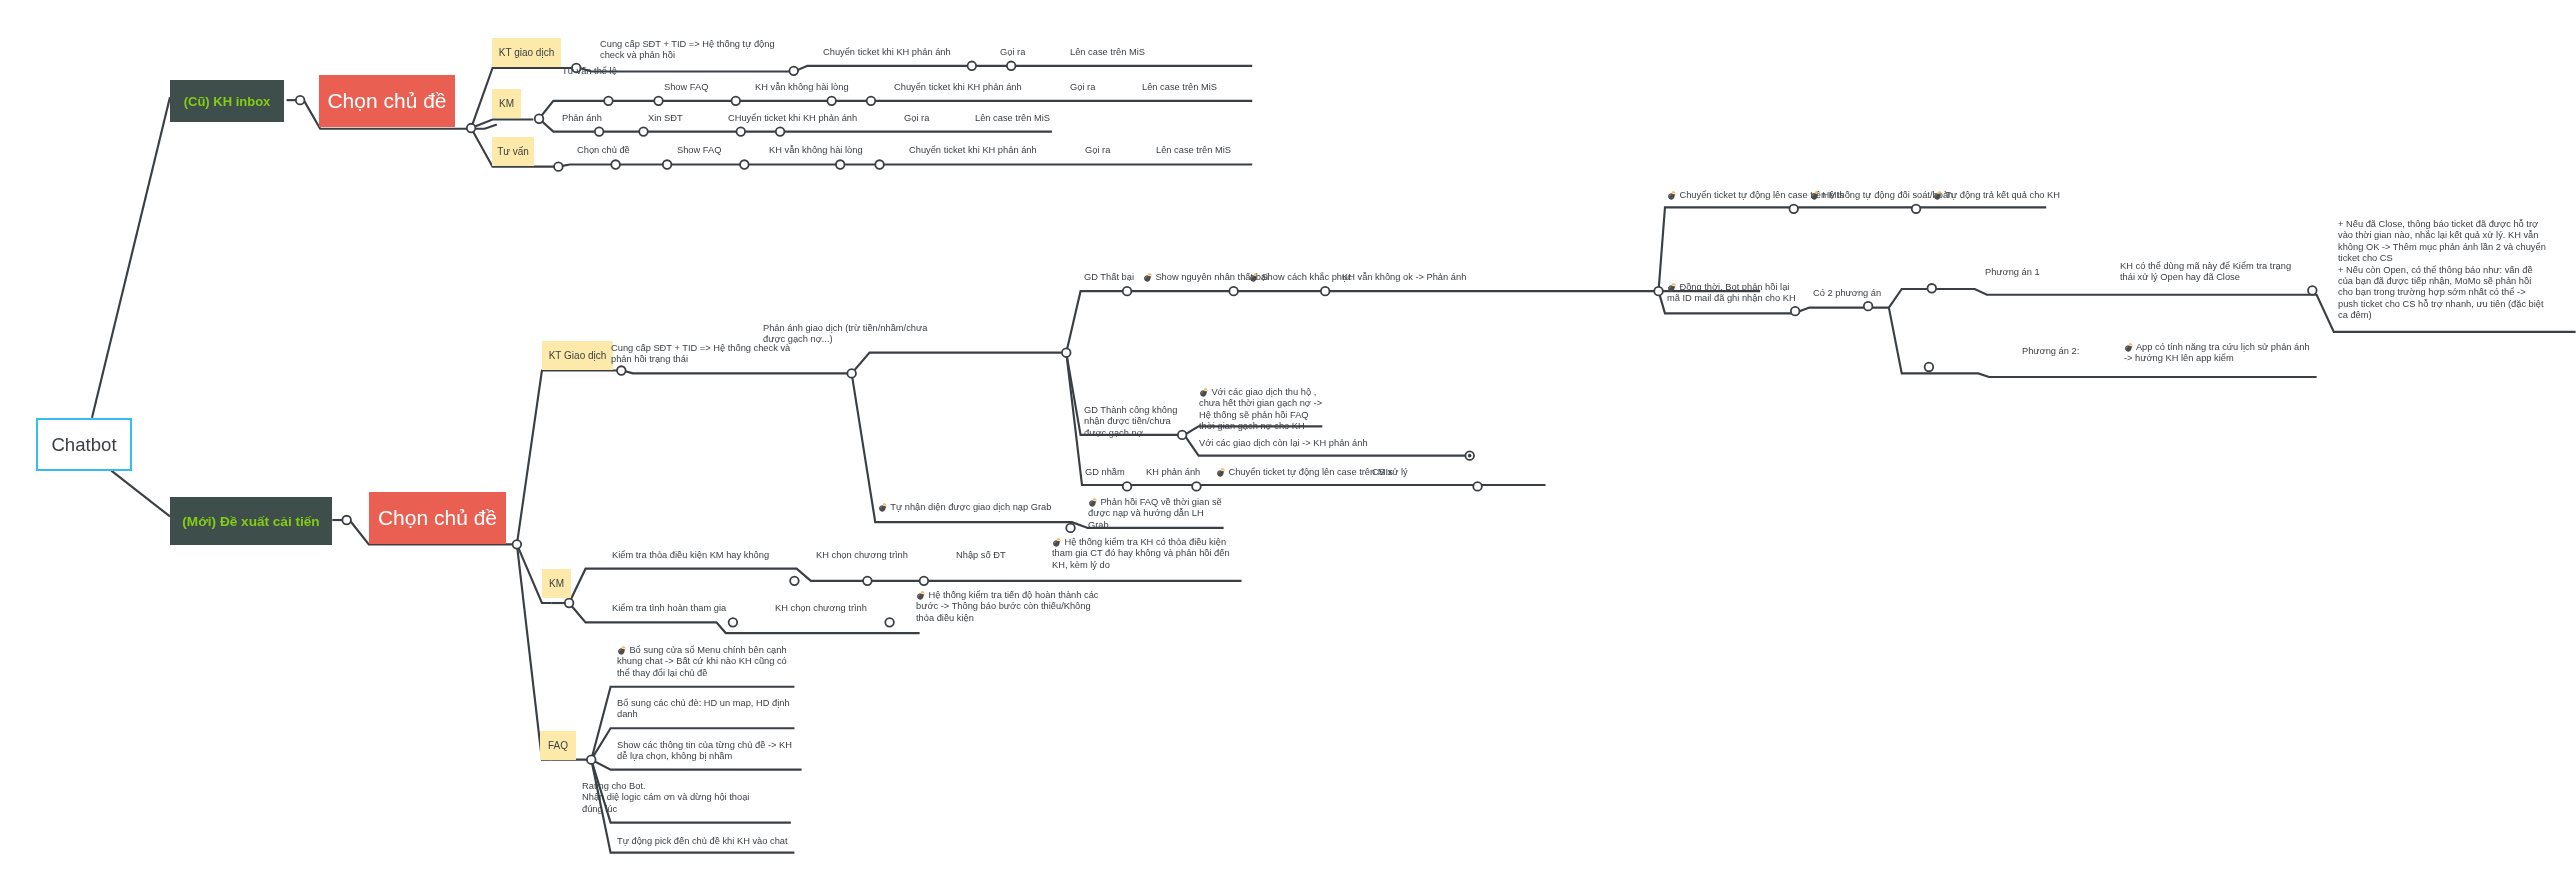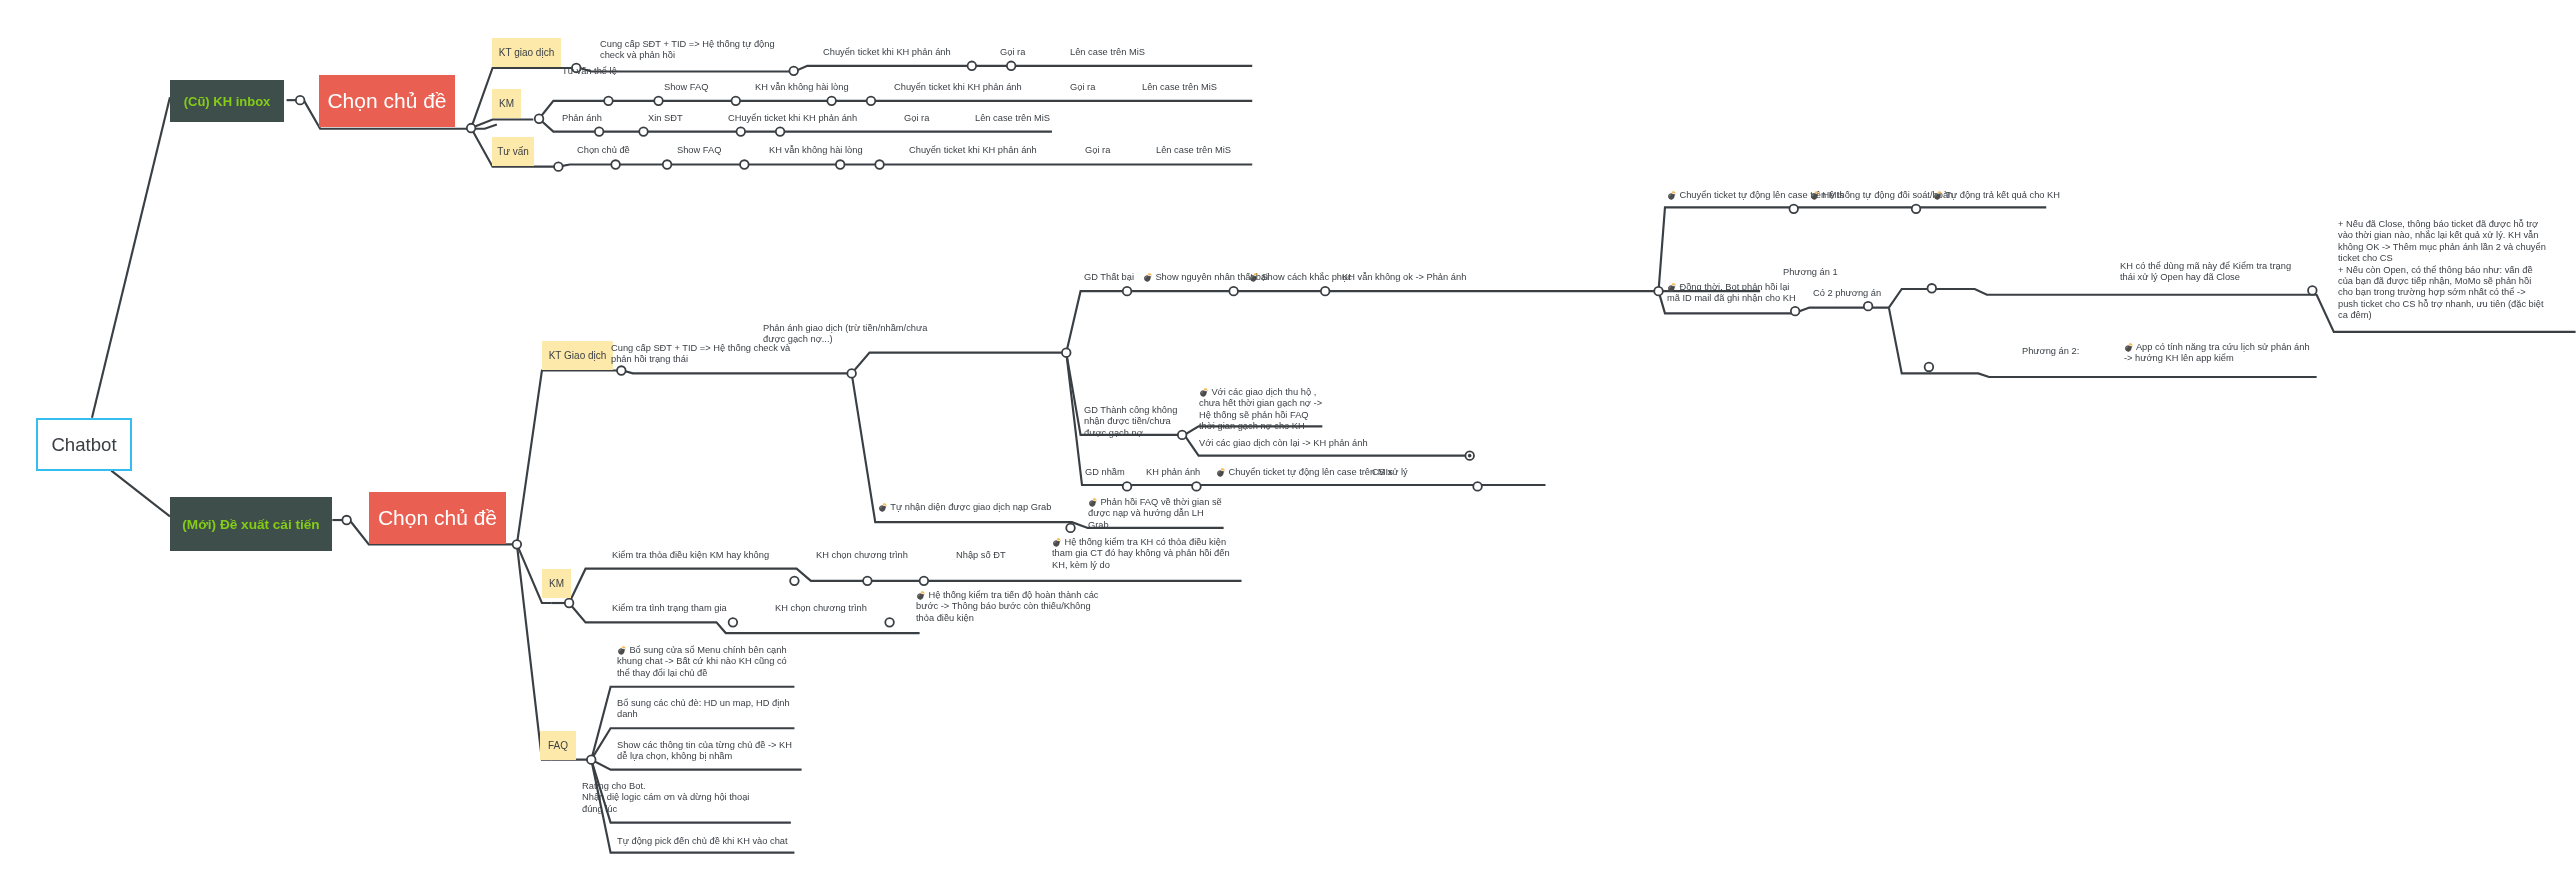--- a/index.html
+++ b/index.html
@@ -155,41 +155,41 @@
 <div class="lbl" style="left:904px;top:113px;">Gọi ra</div>
 <div class="lbl" style="left:975px;top:113px;">Lên case trên MiS</div>
 
 <div class="lbl" style="left:577px;top:145px;">Chọn chủ đề</div>
 <div class="lbl" style="left:677px;top:145px;">Show FAQ</div>
 <div class="lbl" style="left:769px;top:145px;">KH vẫn không hài lòng</div>
 <div class="lbl" style="left:909px;top:145px;">Chuyển ticket khi KH phản ánh</div>
 <div class="lbl" style="left:1085px;top:145px;">Gọi ra</div>
 <div class="lbl" style="left:1156px;top:145px;">Lên case trên MiS</div>
 
-<div class="node main" style="left:170px;top:497px;width:162px;height:54px;">(Mới) Đề xuất cải tiến</div>
+<div class="node main" style="left:170px;top:497px;width:162px;height:48px;">(Mới) Đề xuất cải tiến</div>
 <div class="node topic" style="left:369px;top:492px;width:137px;height:52px;">Chọn chủ đề</div>
 <div class="node tag" style="left:542px;top:341px;width:71px;height:29px;">KT Giao dịch</div>
 <div class="node tag" style="left:542px;top:569px;width:29px;height:29px;">KM</div>
 <div class="node tag" style="left:540px;top:731px;width:36px;height:29px;">FAQ</div>
 
 <div class="lbl wrap" style="left:611px;top:343px;width:200px;">Cung cấp SĐT + TID =&gt; Hệ thống check và phản hồi trạng thái</div>
 <div class="lbl wrap" style="left:763px;top:323px;width:172px;">Phản ánh giao dịch (trừ tiền/nhầm/chưa được gạch nợ...)</div>
 
 <div class="lbl" style="left:1084px;top:272px;">GD Thất bại</div>
 <div class="lbl" style="left:1143px;top:272px;"><span class="bomb">💣</span> <span>Show nguyên nhân thất bại</span></div>
 <div class="lbl" style="left:1249px;top:272px;"><span class="bomb">💣</span> <span>Show cách khắc phục</span></div>
 <div class="lbl" style="left:1342px;top:272px;">KH vẫn không ok -&gt; Phản ánh</div>
 
 <div class="lbl" style="left:1667px;top:190px;"><span class="bomb">💣</span> <span>Chuyển ticket tự động lên case trên MIs</span></div>
 <div class="lbl" style="left:1810px;top:190px;"><span class="bomb">💣</span> <span>Hệ thống tự động đối soát/hoàn</span></div>
 <div class="lbl" style="left:1933px;top:190px;"><span class="bomb">💣</span> <span>Tự động trả kết quả cho KH</span></div>
 
 <div class="lbl wrap" style="left:1667px;top:282px;width:129px;"><span class="bomb">💣</span> <span>Đồng thời, Bot phản hồi lại mã ID mail đã ghi nhận cho KH</span></div>
 <div class="lbl" style="left:1813px;top:288px;">Có 2 phương án</div>
-<div class="lbl" style="left:1783px;top:267px;">Phương án 1</div>
+<div class="lbl" style="left:1985px;top:267px;">Phương án 1</div>
 <div class="lbl wrap" style="left:2120px;top:261px;width:179px;">KH có thể dùng mã này để Kiểm tra trạng thái xử lý Open hay đã Close</div>
 <div class="lbl wrap" style="left:2338px;top:219px;width:208px;white-space:pre-line;">+ Nếu đã Close, thông báo ticket đã được hỗ trợ vào thời gian nào, nhắc lại kết quả xử lý. KH vẫn không OK -&gt; Thêm mục phản ánh lần 2 và chuyển ticket cho CS
 + Nếu còn Open, có thể thông báo như: vấn đề của bạn đã được tiếp nhận, MoMo sẽ phản hồi cho bạn trong trường hợp sớm nhất có thể -&gt; push ticket cho CS hỗ trợ nhanh, ưu tiên (đặc biệt ca đêm)</div>
 <div class="lbl" style="left:2022px;top:346px;">Phương án 2:</div>
 <div class="lbl wrap" style="left:2124px;top:342px;width:190px;"><span class="bomb">💣</span> <span>App có tính năng tra cứu lịch sử phản ánh -&gt; hướng KH lên app kiểm</span></div>
 
 <div class="lbl wrap" style="left:1084px;top:405px;width:100px;">GD Thành công không nhận được tiền/chưa được gạch nợ</div>
 <div class="lbl wrap" style="left:1199px;top:387px;width:125px;"><span class="bomb">💣</span> <span>Với các giao dịch thu hộ , chưa hết thời gian gạch nợ -&gt; Hệ thống sẽ phản hồi FAQ thời gian gạch nợ cho KH</span></div>
 <div class="lbl" style="left:1199px;top:438px;">Với các giao dịch còn lại -&gt; KH phản ánh</div>
 
@@ -198,21 +198,21 @@
 <div class="lbl" style="left:1216px;top:467px;"><span class="bomb">💣</span> <span>Chuyển ticket tự động lên case trên MIs</span></div>
 <div class="lbl" style="left:1372px;top:467px;">CS xử lý</div>
 
 <div class="lbl" style="left:878px;top:502px;"><span class="bomb">💣</span> <span>Tự nhận diện được giao dịch nạp Grab</span></div>
 <div class="lbl wrap" style="left:1088px;top:497px;width:136px;"><span class="bomb">💣</span> <span>Phản hồi FAQ về thời gian sẽ được nạp và hướng dẫn LH Grab</span></div>
 
 <div class="lbl" style="left:612px;top:550px;">Kiểm tra thỏa điều kiện KM hay không</div>
 <div class="lbl" style="left:816px;top:550px;">KH chọn chương trình</div>
 <div class="lbl" style="left:956px;top:550px;">Nhập số ĐT</div>
 <div class="lbl wrap" style="left:1052px;top:537px;width:190px;"><span class="bomb">💣</span> <span>Hệ thống kiểm tra KH có thỏa điều kiện tham gia CT đó hay không và phản hồi đến KH, kèm lý do</span></div>
-<div class="lbl" style="left:612px;top:603px;">Kiểm tra tình trạng tham gia</div>
+<div class="lbl" style="left:612px;top:603px;">Kiểm tra tình hoàn tham gia</div>
 <div class="lbl" style="left:775px;top:603px;">KH chọn chương trình</div>
 <div class="lbl wrap" style="left:916px;top:590px;width:193px;"><span class="bomb">💣</span> <span>Hệ thống kiểm tra tiến độ hoàn thành các bước -&gt; Thông báo bước còn thiếu/Không thỏa điều kiện</span></div>
 
 <div class="lbl wrap" style="left:617px;top:645px;width:175px;"><span class="bomb">💣</span> <span>Bổ sung cửa sổ Menu chính bên cạnh khung chat -&gt; Bất cứ khi nào KH cũng có thể thay đổi lại chủ đề</span></div>
 <div class="lbl wrap" style="left:617px;top:698px;width:175px;">Bổ sung các chủ đè: HD un map, HD định danh</div>
 <div class="lbl wrap" style="left:617px;top:740px;width:182px;">Show các thông tin của từng chủ đề -&gt; KH dễ lựa chọn, không bị nhầm</div>
 <div class="lbl wrap" style="left:582px;top:781px;width:175px;white-space:pre-line;">Rating cho Bot.
 Nhận diệ logic cám ơn và dừng hội thoại đúng lúc</div>
 <div class="lbl" style="left:617px;top:836px;">Tự động pick đến chủ đề khi KH vào chat</div>
 

